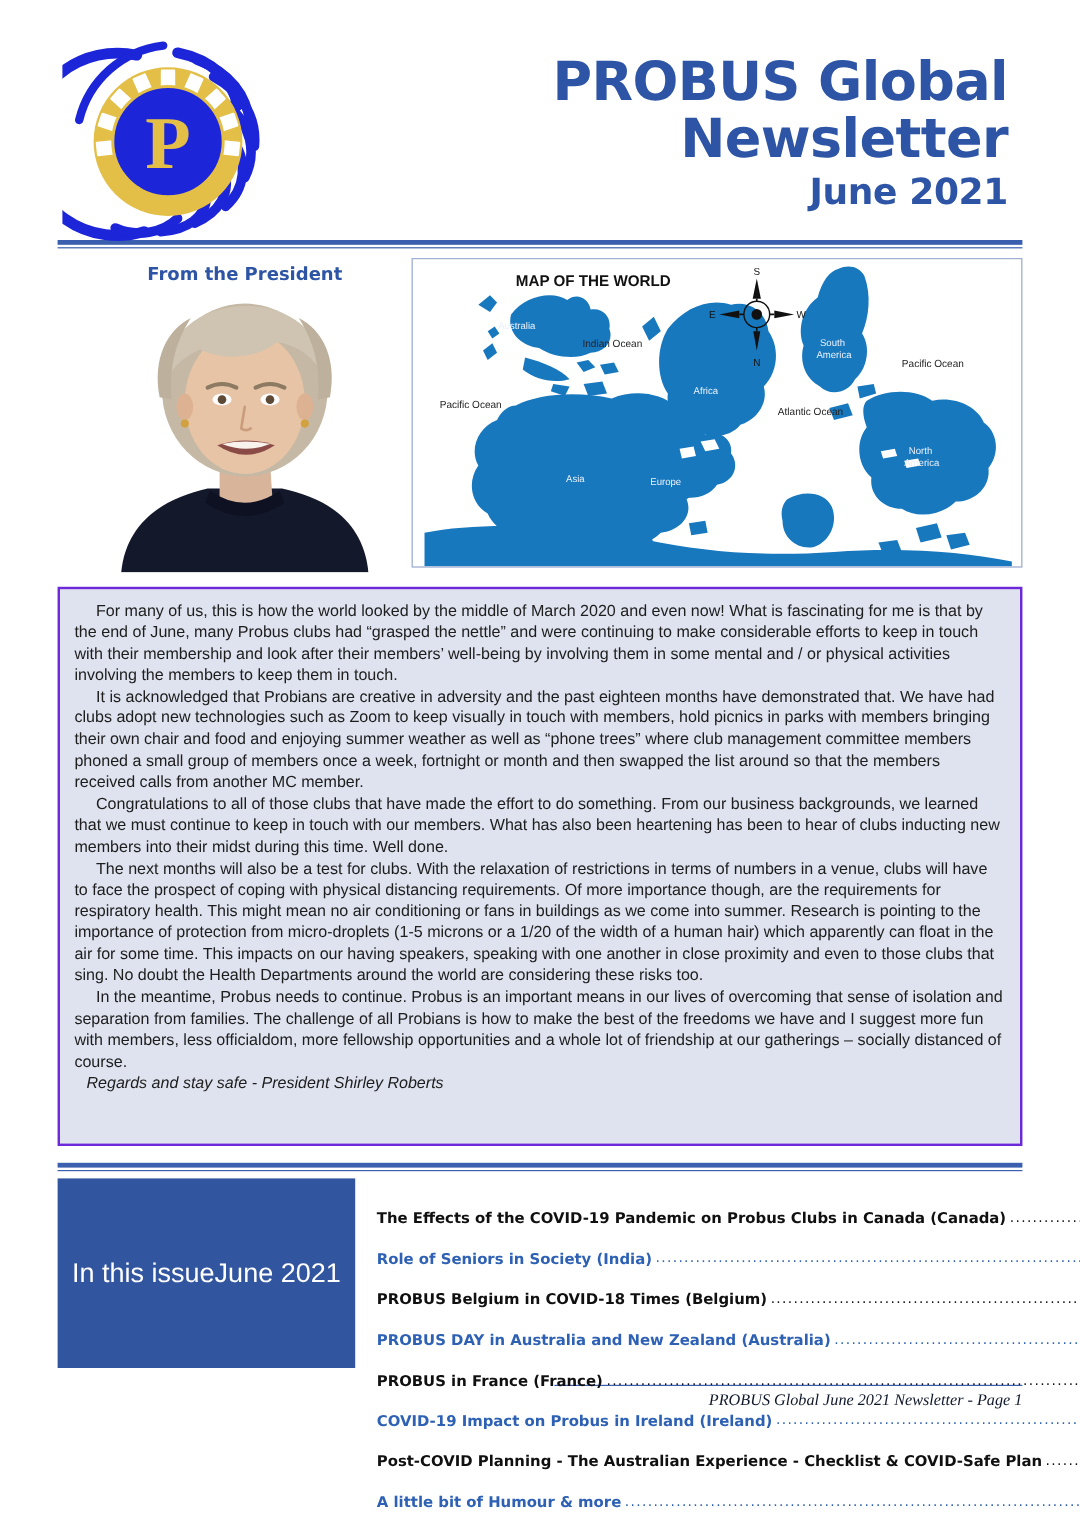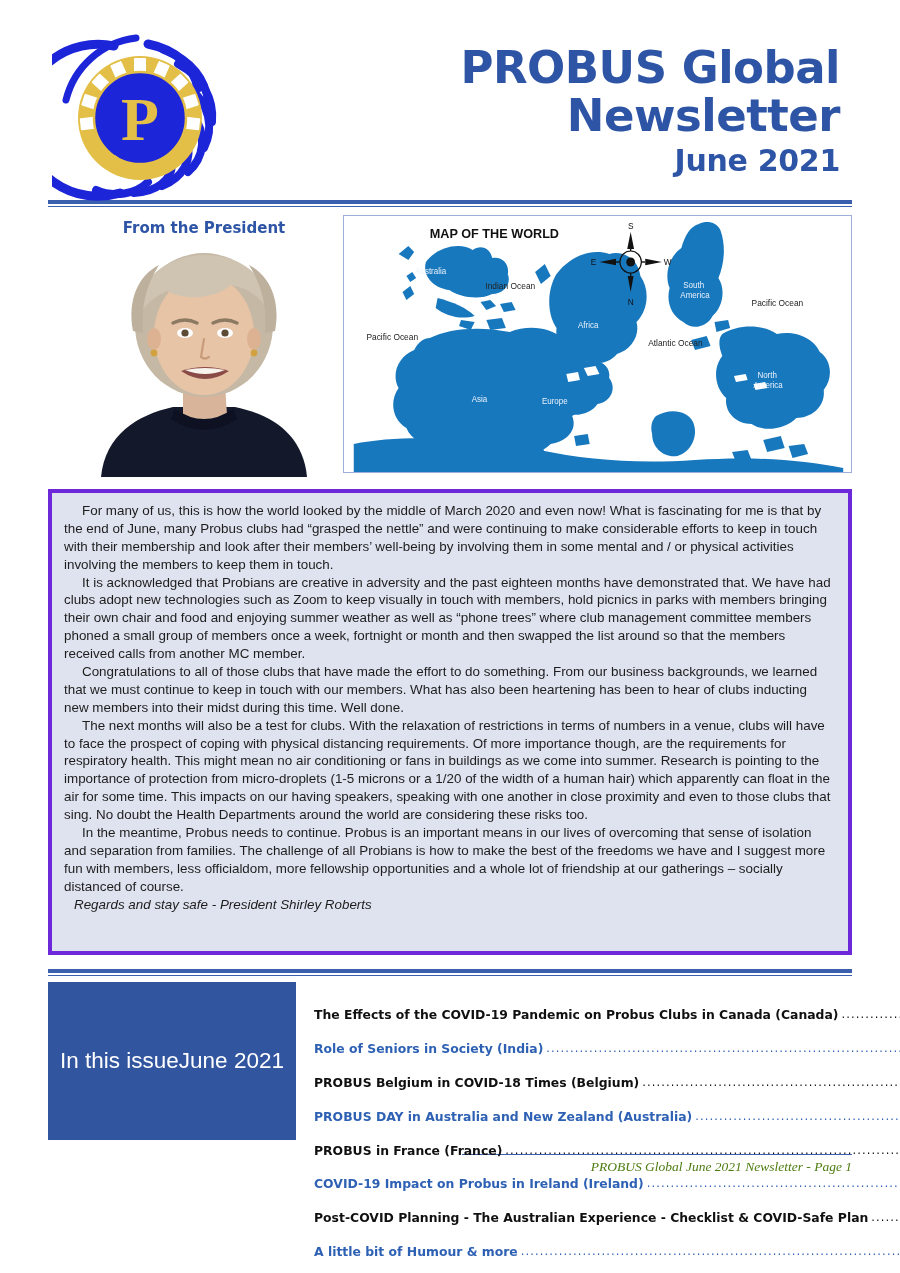--- a/index.html
+++ b/index.html
@@ -112,21 +112,21 @@
     position: relative;
     height: 258px;
     box-sizing: border-box;
     overflow: hidden;
   }
   .map-col svg { display: block; }
 
   
   .letter-box {
     margin: 14px 48px 0 48px;
-    border: 4px solid #6d28d9;
+    border: 2px solid #6d28d9;
     background: #dfe3ef;
     box-sizing: border-box;
     padding: 9px 14px 10px 12px;
     font-family: "Liberation Sans", sans-serif;
     font-size: 13.4px;
     line-height: 1.335;
     color: #1d1d1d;
     height: 466px;
     overflow: hidden;
   }
@@ -196,21 +196,21 @@
     background: #3a5fae;
     margin: 14px 48px 0 auto;
     width: 390px;
   }
   .footer-text {
     text-align: right;
     padding: 4px 48px 0 0;
     font-family: "Liberation Serif", serif;
     font-style: italic;
     font-size: 13.5px;
-    color: #4d7c0f;
+    color: #0f172a;
   }
 
   
   .mp-title { font-family: "Liberation Sans", sans-serif; font-weight: bold; font-size: 13px; fill: #111; }
   .mp-ocean { font-family: "Liberation Sans", sans-serif; font-size: 8.6px; fill: #222; }
   .mp-cont  { font-family: "Liberation Sans", sans-serif; font-size: 8.2px; fill: #eaf1fb; }
   .mp-dir   { font-family: "Liberation Sans", sans-serif; font-size: 8.5px; fill: #111; }
 </style>
 </head>
 <body>

